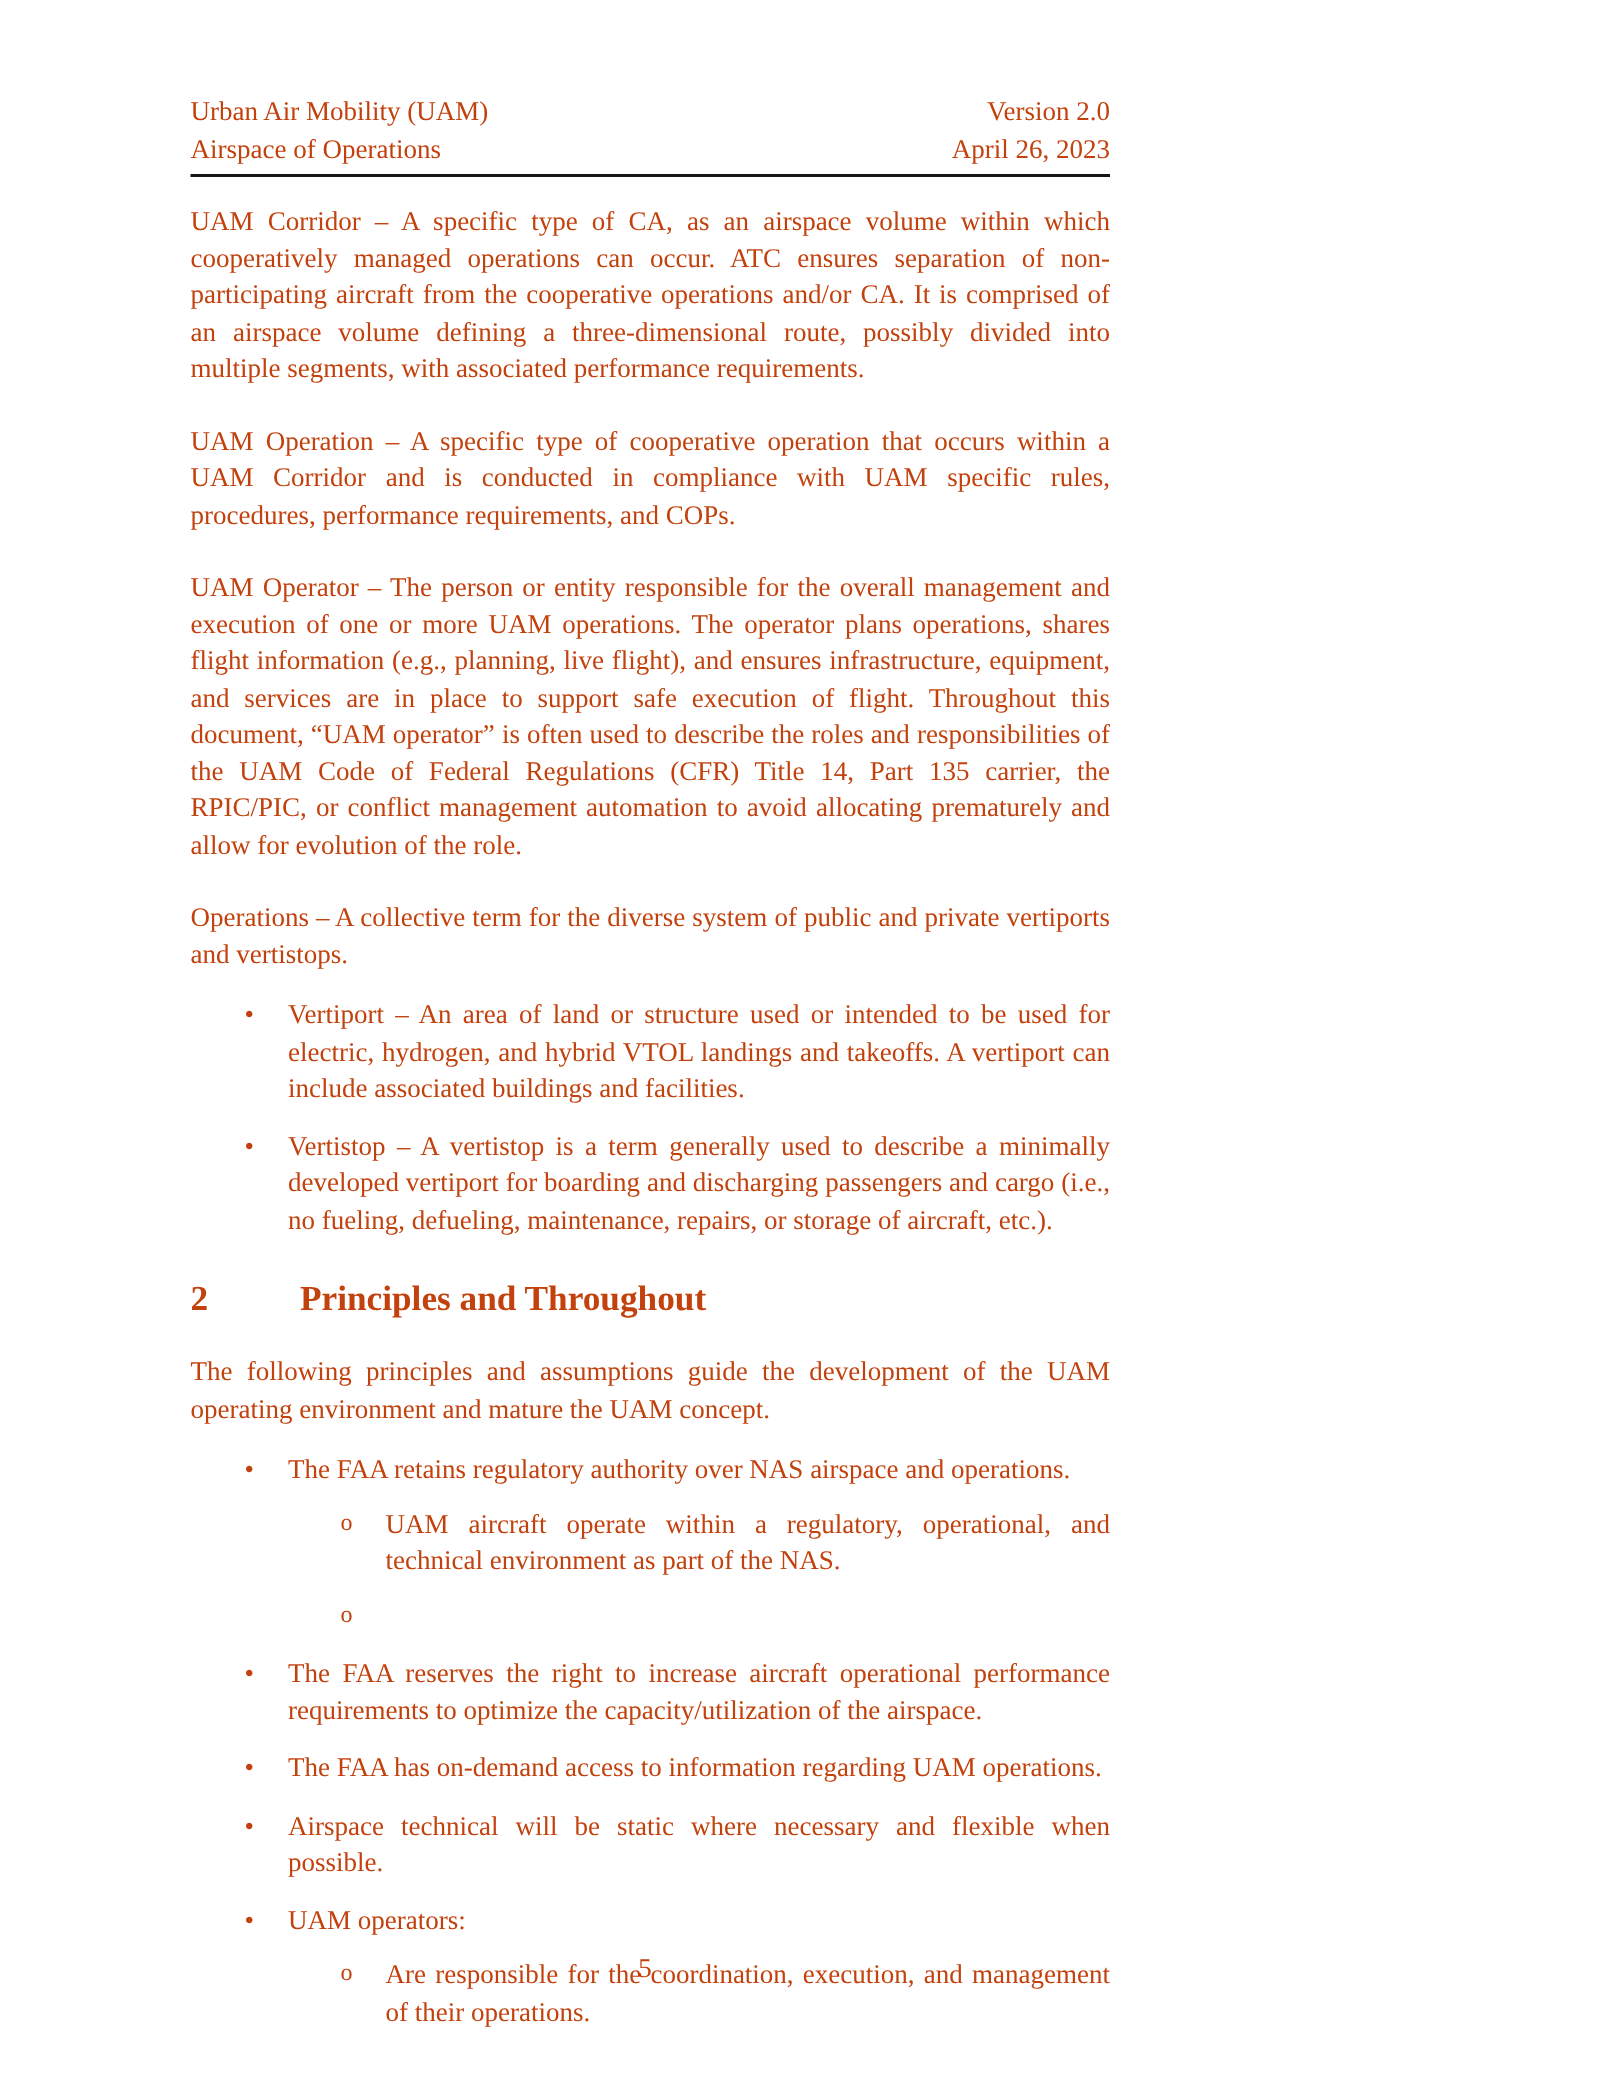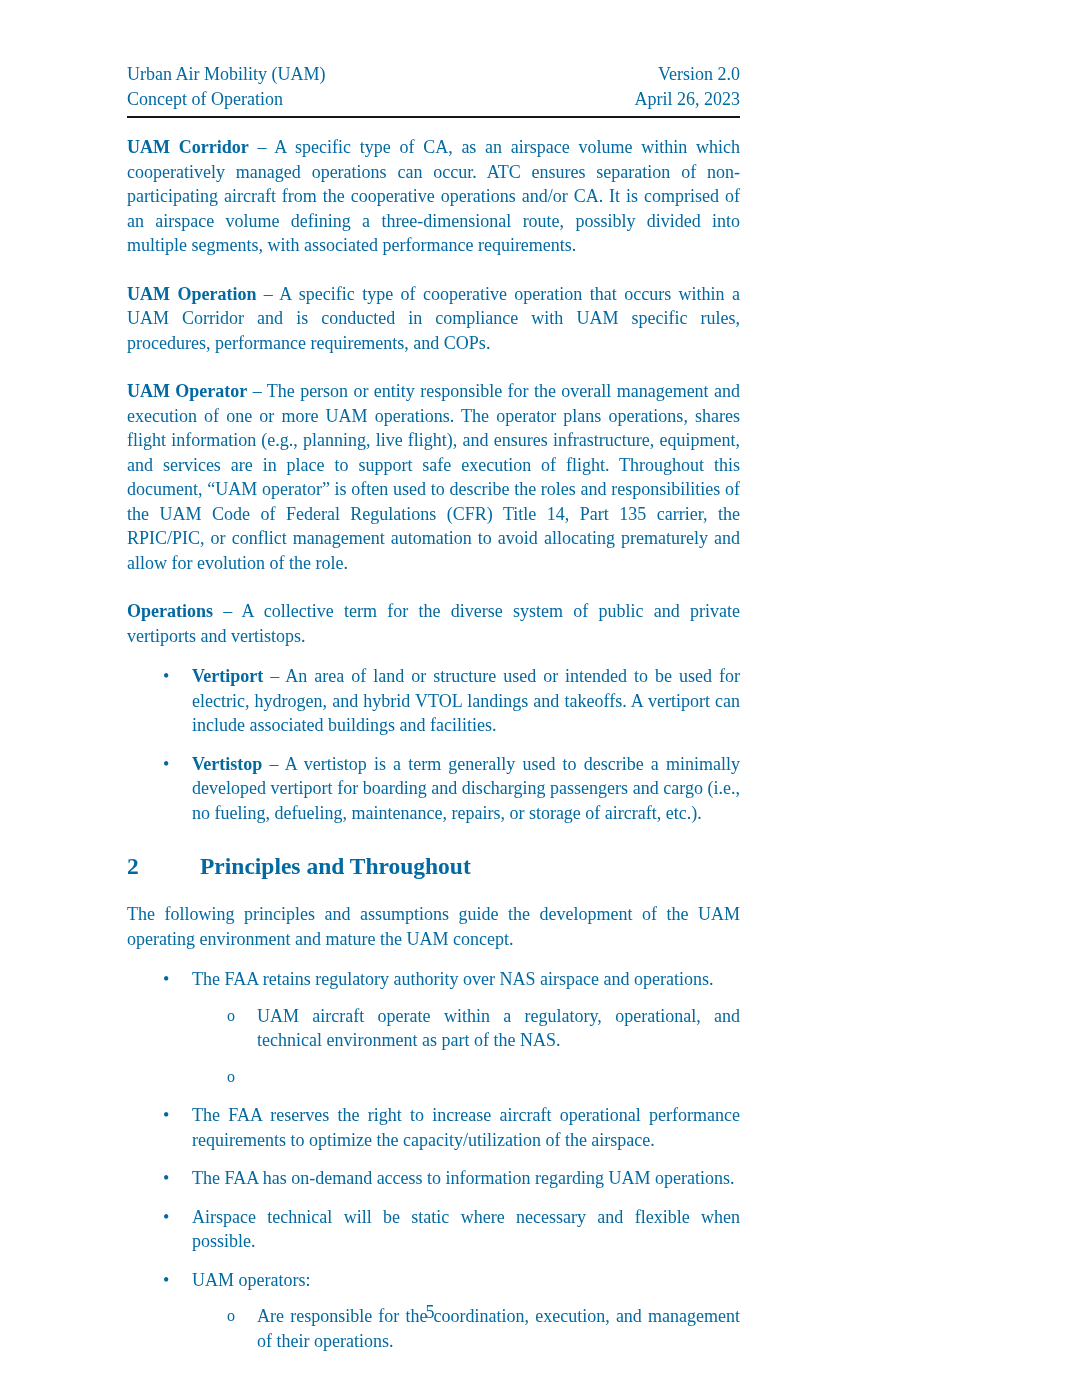--- a/index.html
+++ b/index.html
@@ -8,21 +8,21 @@
     background: #ffffff;
   }
   .page {
     position: relative;
     width: 860px;
     height: 1397px;
     background: #ffffff;
     box-sizing: border-box;
     padding: 62px 120px 0 127px;
     font-family: "Liberation Serif", "DejaVu Serif", serif;
-    color: #0369a1;
+    color: #c2410c;
     font-size: 18px;
     line-height: 24.5px;
     overflow: hidden;
   }
   .hdr {
     display: flex;
     justify-content: space-between;
     align-items: flex-end;
     line-height: 25px;
   }
@@ -30,21 +30,21 @@
   .hdr-rule {
     border: none;
     border-top: 2px solid #161616;
     margin: 4px 0 0 0;
   }
   .para {
     margin: 24px 0 0 0;
     text-align: justify;
   }
   .para.first { margin-top: 17px; }
-  .b { font-weight: bold; }
+  .b { font-weight: normal; }
   
   .li {
     display: flex;
     margin: 14px 0 0 0;
   }
   .li.first-of-group { margin-top: 16px; }
   .li .marker {
     flex: 0 0 auto;
     text-align: left;
   }
@@ -80,21 +80,21 @@
   }
 </style>
 </head>
 <body>
 
 <div class="page">
 
   <div class="hdr">
     <div class="hdr-left">
       <div>Urban Air Mobility (UAM)</div>
-      <div>Concept of Operation</div>
+      <div>Airspace of Operations</div>
     </div>
     <div class="hdr-right">
       <div>Version 2.0</div>
       <div>April 26, 2023</div>
     </div>
   </div>
   <hr class="hdr-rule">
 
   <p class="para first"><span class="b">UAM Corridor</span> <span>– A specific type of CA, as an airspace volume within which cooperatively managed operations can occur. ATC ensures separation of non-participating aircraft from the cooperative operations and/or CA. It is comprised of an airspace volume defining a three-dimensional route, possibly divided into multiple segments, with associated performance requirements.</span></p>
 

